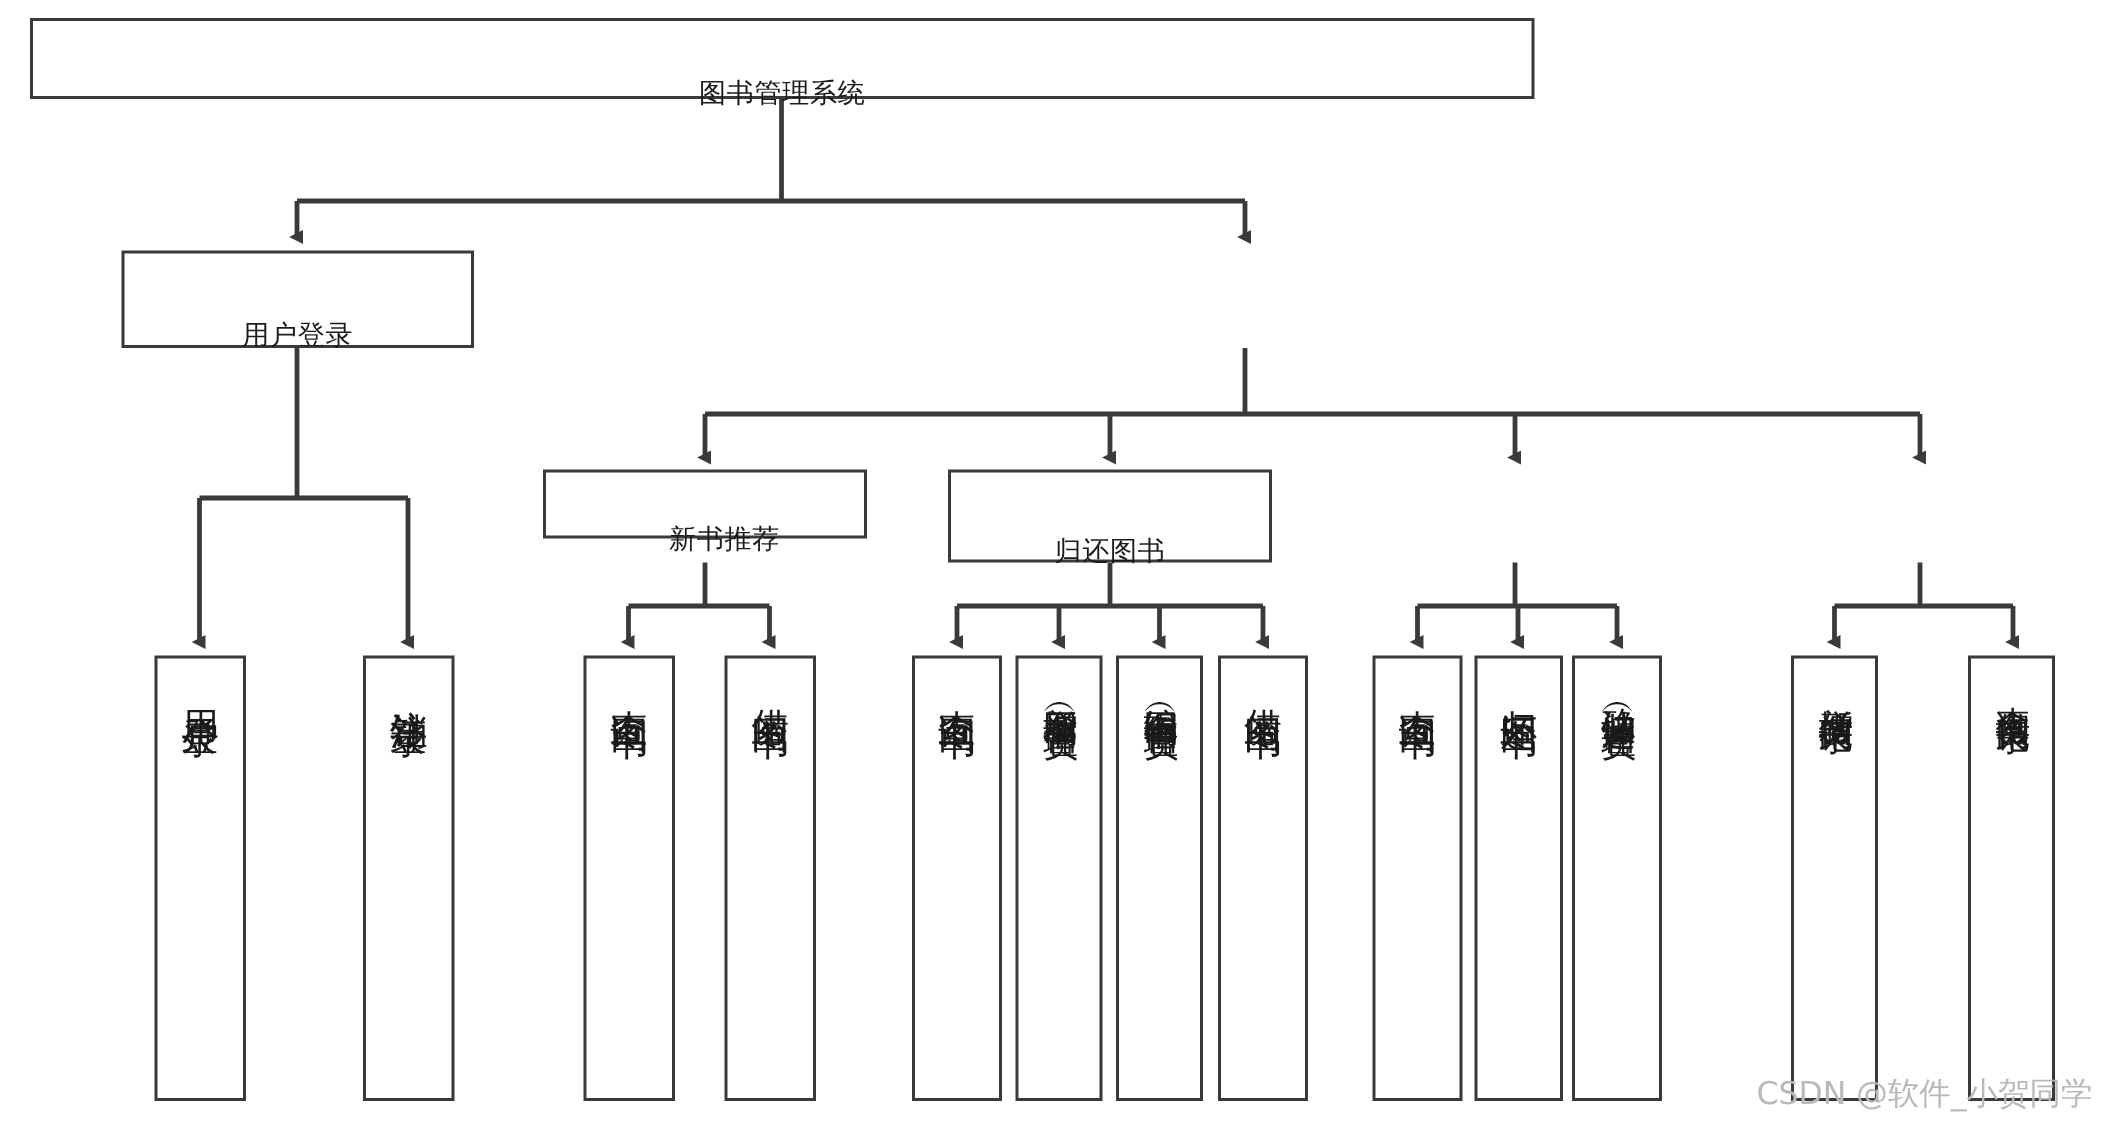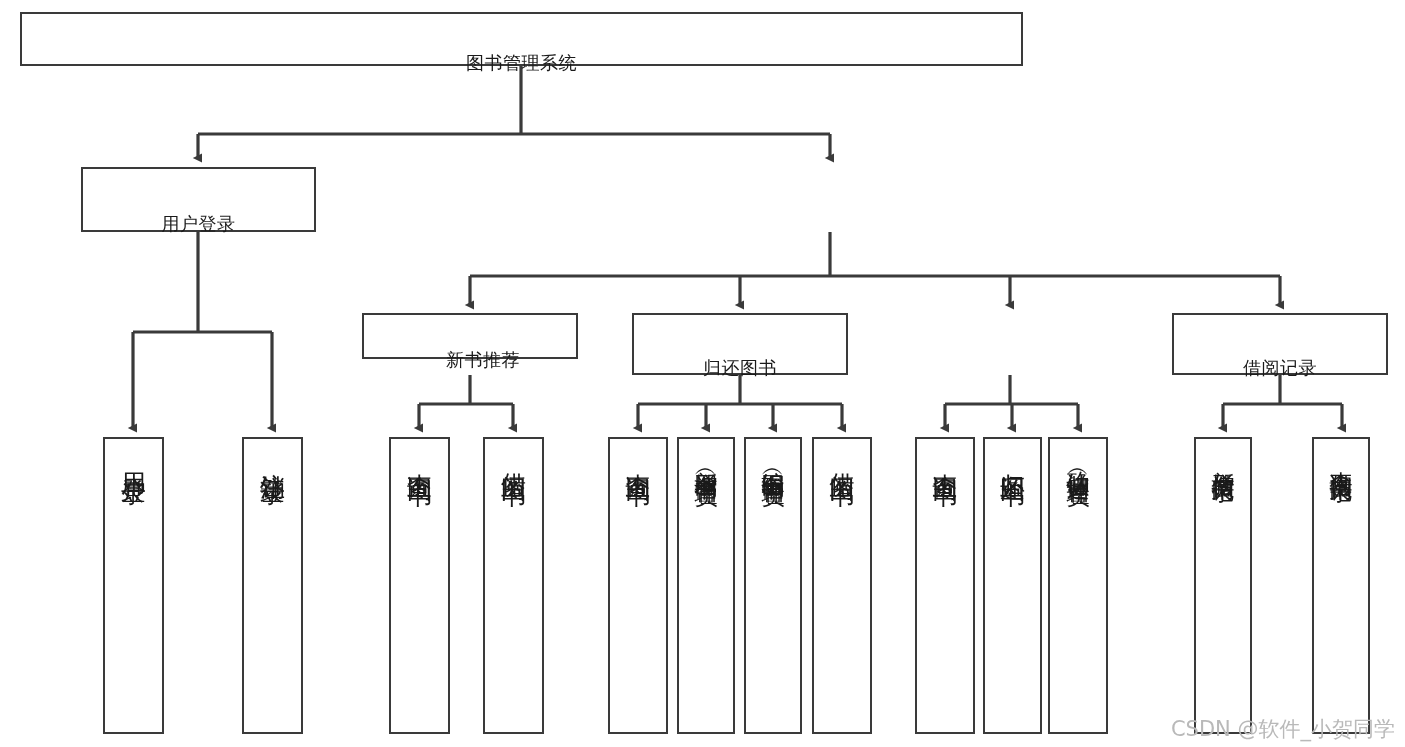--- a/index.html
+++ b/index.html
@@ -140,23 +140,20 @@
 
   <div class="node horizontal" style="left:362px; top:313px; width:216px; height:46px;padding-left:26px;">
     <span class="node-label">新书推荐</span>
   </div>
 
   <div class="node horizontal" style="left:632px; top:313px; width:216px; height:62px;">
     <span class="node-label">归还图书</span>
   </div>
 
 
-  <div class="node horizontal" style="left:1172px; top:313px; width:216px; height:62px;">
-    <span class="node-label">借阅记录</span>
-  </div>
 
   <div class="node vertical" style="left:103px; top:437px; width:61px; height:297px;">
     <span class="node-label">用户登录</span>
   </div>
 
   <div class="node vertical" style="left:242px; top:437px; width:61px; height:297px;">
     <span class="node-label">注销登录</span>
   </div>
 
   <div class="node vertical" style="left:389px; top:437px; width:61px; height:297px;">

